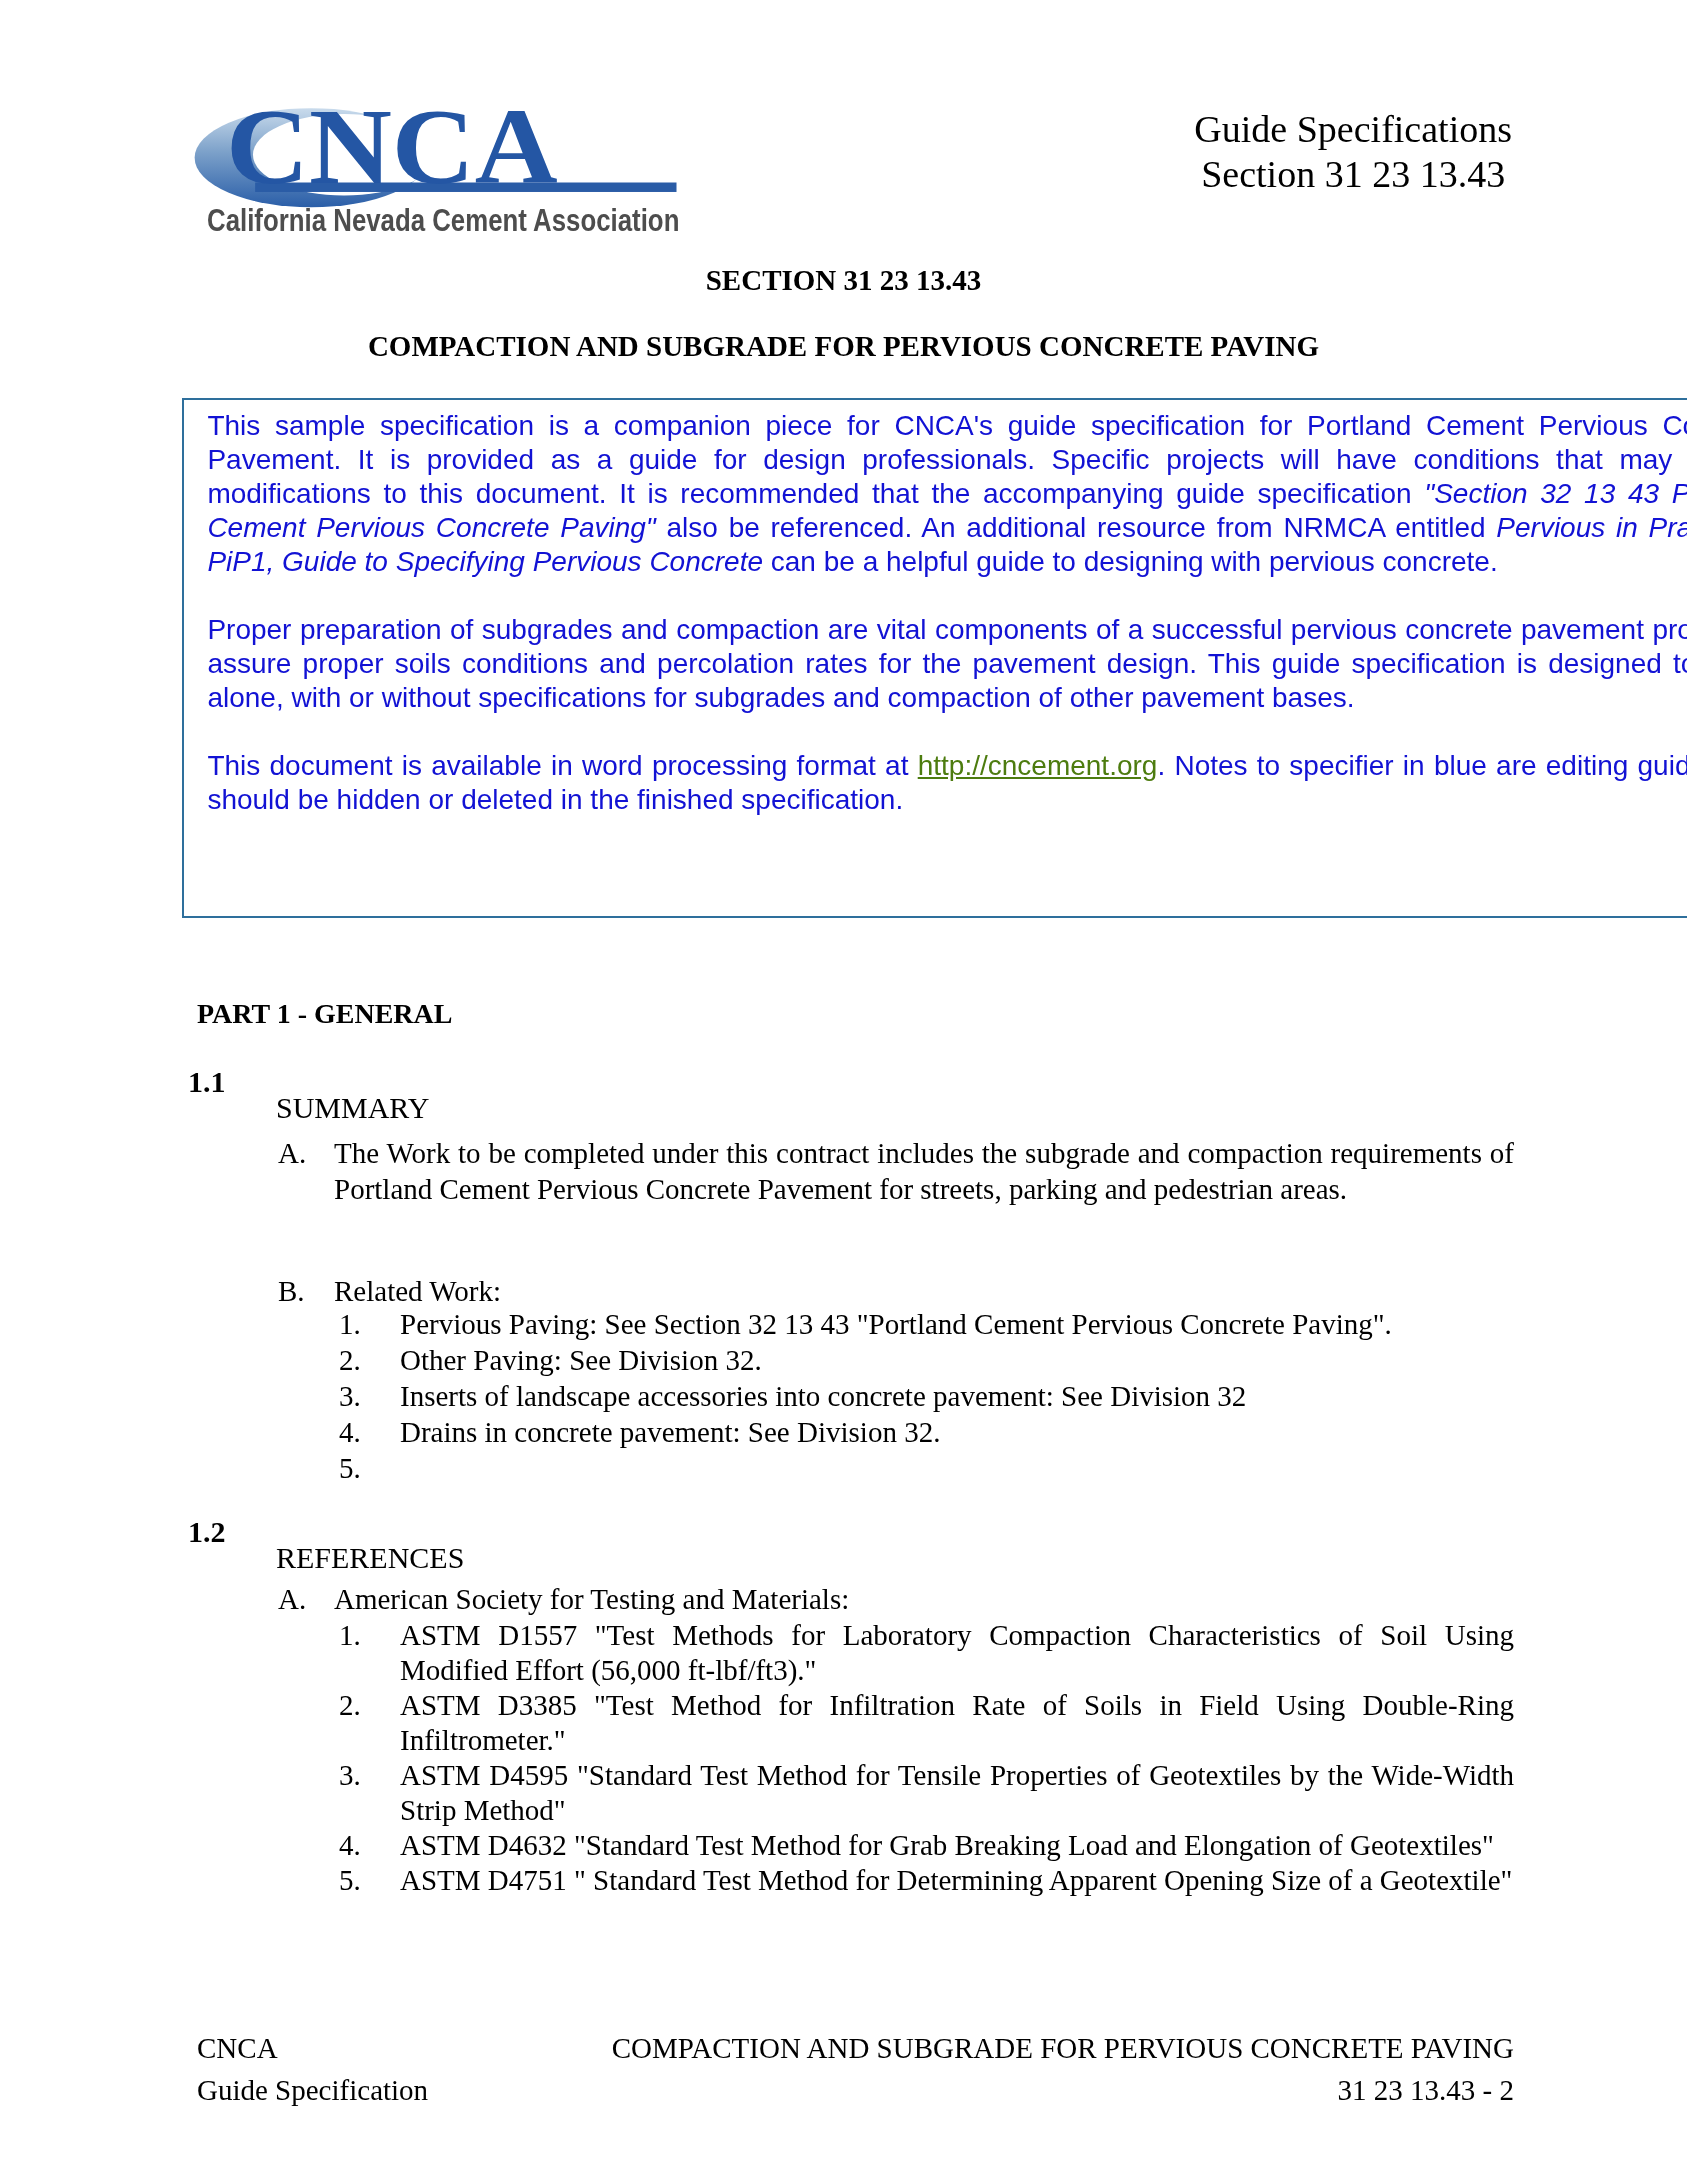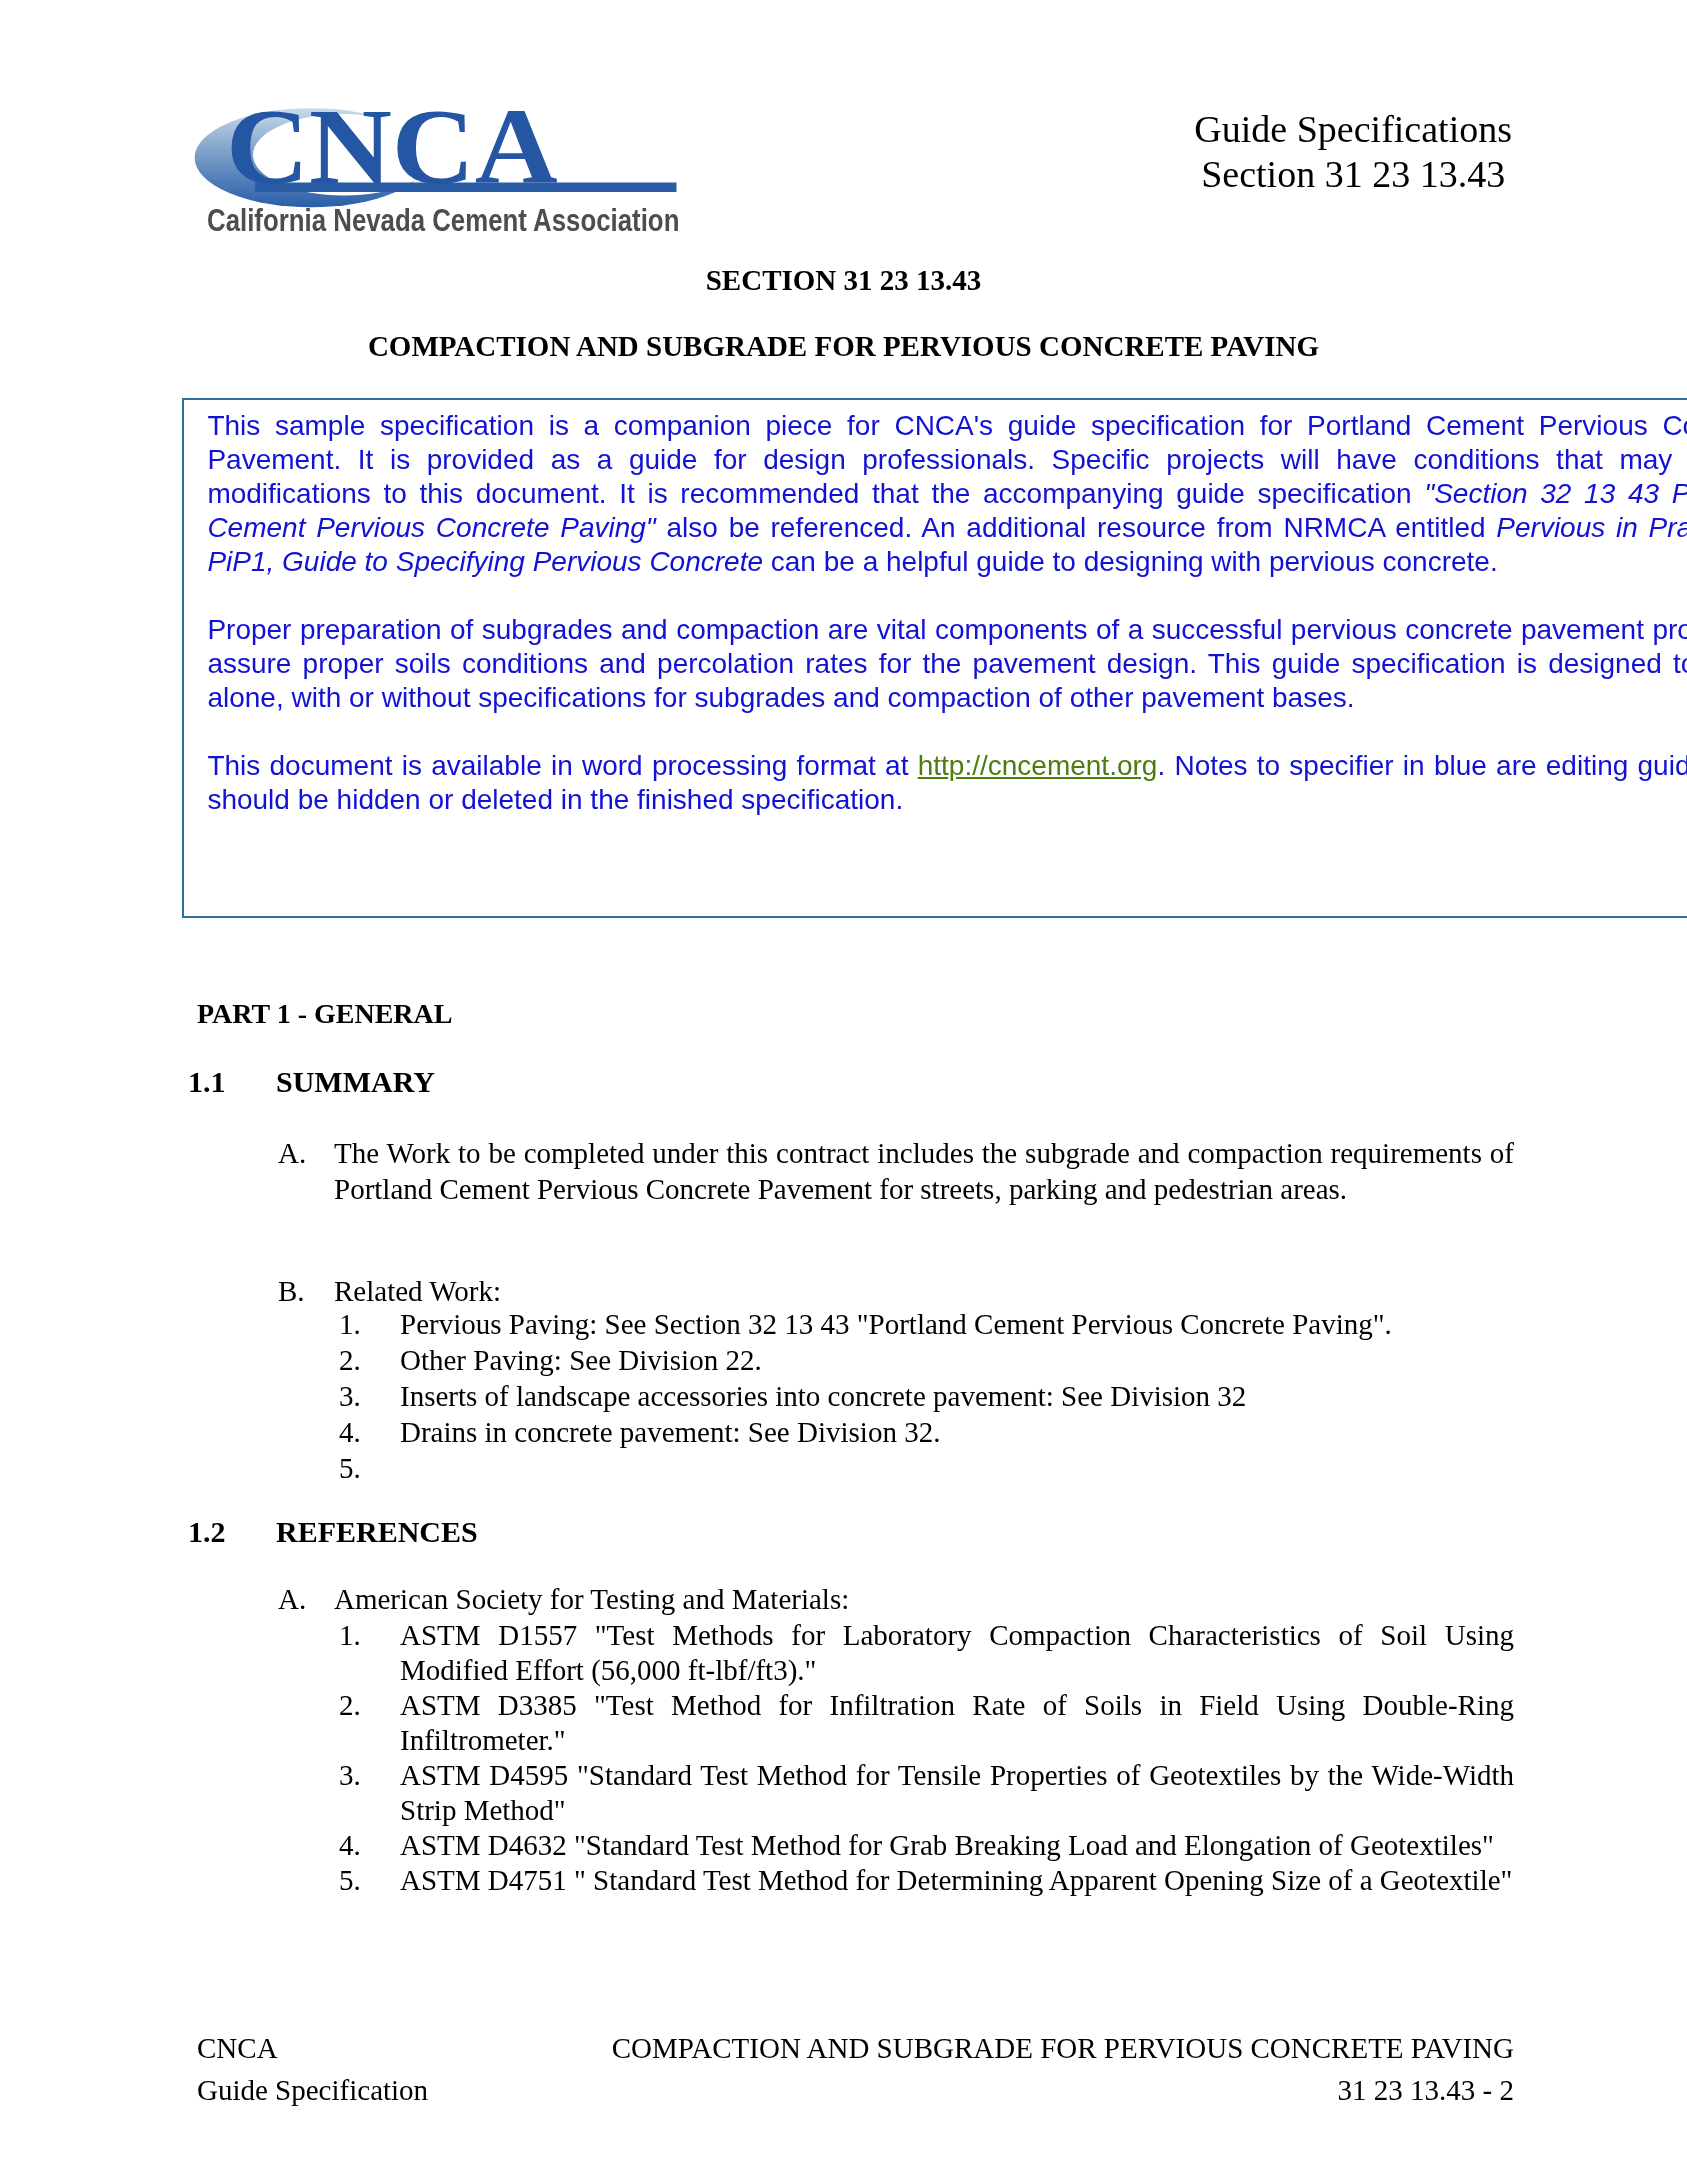--- a/index.html
+++ b/index.html
@@ -30,21 +30,21 @@
     color:#1212d4; text-align:justify;
   }
   .note-box p { margin:0 0 34px 0; }
   .note-box p:last-child { margin-bottom:0; }
   .it { font-style:italic; }
   .note-link { color:#4d7c0f; text-decoration:underline; cursor:pointer; }
 
   
   .part-heading { position:absolute; left:197px; top:998px; font-weight:bold; font-size:28px; }
   .art-num   { position:absolute; font-weight:bold; font-size:30px; left:188px; }
-  .art-title { position:absolute; font-weight:bold; font-size:30px; left:276px; }
+  .art-title { position:absolute; font-weight:normal; font-size:30px; left:276px;margin-top:26px; }
   .s11-num, .s11-title { top:1065px; }
   .s12-num, .s12-title { top:1515px; }
 
   .ab-item { position:absolute; left:278px; width:1236px; font-size:29px; line-height:36px; }
   .ab-item .ab-body { display:block; padding-left:56px; }
   .ab-label { position:absolute; left:0; top:0; }
   .itemA { top:1135px; text-align:justify; }
   .itemA .ab-body { text-align:justify; }
   .itemB { top:1273px; }
   .refA  { top:1581px; }
@@ -107,21 +107,21 @@
     <span class="ab-body">The Work to be completed under this contract includes the subgrade and compaction requirements of Portland Cement Pervious Concrete Pavement for streets, parking and pedestrian areas.</span>
   </div>
 
   <div class="ab-item itemB">
     <span class="ab-label">B.</span>
     <span class="ab-body">Related Work:</span>
   </div>
 
   <div class="num-list rw-list">
     <div class="li"><span class="n">1.</span><span>Pervious Paving: See Section 32 13 43 "Portland Cement Pervious Concrete Paving".</span></div>
-    <div class="li"><span class="n">2.</span><span>Other Paving: See Division 22.</span></div>
+    <div class="li"><span class="n">2.</span><span>Other Paving: See Division 32.</span></div>
     <div class="li"><span class="n">3.</span><span>Inserts of landscape accessories into concrete pavement: See Division 32</span></div>
     <div class="li"><span class="n">4.</span><span>Drains in concrete pavement: See Division 32.</span></div>
     <div class="li"><span class="n">5.</span></div>
   </div>
 
   <div class="art-num s12-num">1.2</div>
   <div class="art-title s12-title">REFERENCES</div>
 
   <div class="ab-item refA">
     <span class="ab-label">A.</span>

